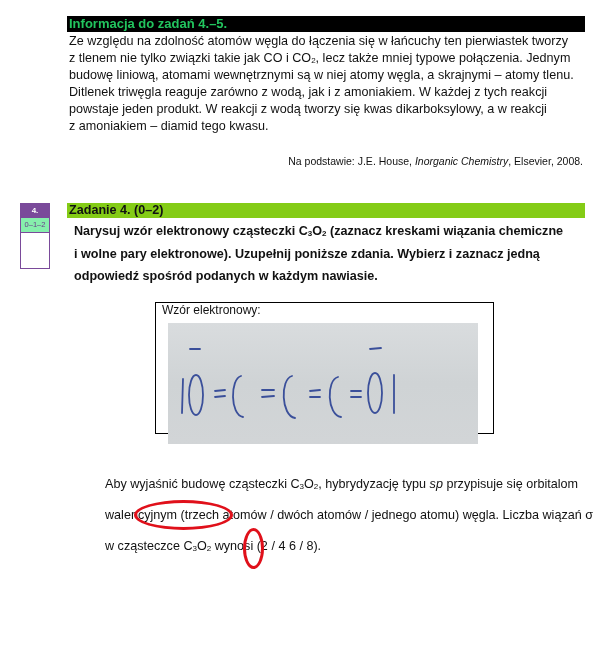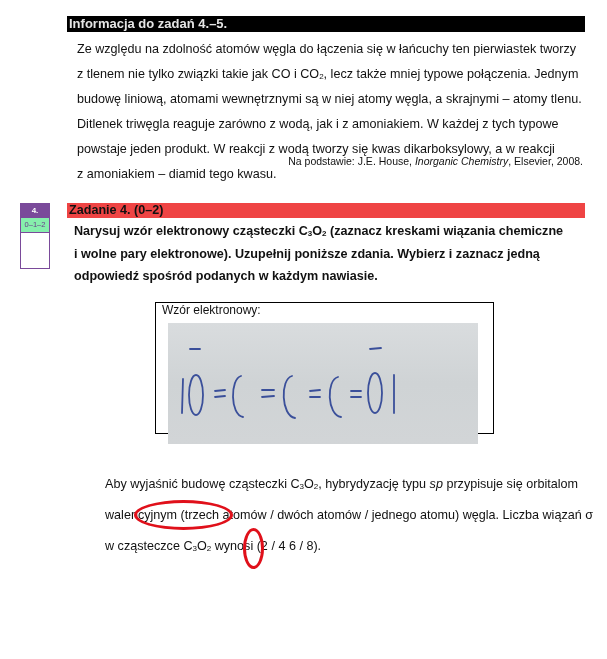--- a/index.html
+++ b/index.html
@@ -1,49 +1,49 @@
 <!DOCTYPE html>
 <html><head>
 <meta charset="utf-8">
 <style>
   html, body { margin: 0; padding: 0; background: #ffffff; }
   body { width: 607px; height: 659px; position: relative; overflow: hidden;
          font-family: "Liberation Sans", sans-serif; color: #111; }
   .abs { position: absolute; }
   .info-bar { left: 67px; top: 16px; width: 518px; height: 16px; background: #000;
-              color: #e5e5e5; font-weight: bold; font-size: 13px; line-height: 16px; padding-left: 2px; box-sizing: border-box; }
+              color: #22c55e; font-weight: bold; font-size: 13px; line-height: 16px; padding-left: 2px; box-sizing: border-box; }
   .info-text { left: 69px; top: 33px; width: 520px; font-size: 12.6px; line-height: 17px; }
-  .info-text p { margin: 8px; white-space: nowrap; }
+  .info-text p { margin: 0; white-space: nowrap; }
   sub { font-size: 8px; vertical-align: -1px; line-height: 0; }
   .source { right: 24px; top: 155px; font-size: 10.5px; }
   .source i { font-style: italic; }
   .task-box { left: 20px; top: 203px; width: 30px; height: 66px; border: 1px solid #7a4a9a; box-sizing: border-box; background: #fff; }
   .task-num { height: 14px; background: #7a4a9a; color: #fff; font-size: 8px; font-weight: bold; text-align: center; line-height: 14px; }
   .task-pts { height: 14px; background: #86efac; color: #6a3a8a; font-size: 7.5px; text-align: center; line-height: 14px; border-bottom: 1px solid #7a4a9a; }
-  .task-bar { left: 67px; top: 203px; width: 518px; height: 15px; background: #ef4444; font-weight: bold; font-size: 12.6px; line-height: 15px; padding-left: 2px; box-sizing: border-box; }
+  .task-bar { left: 67px; top: 203px; width: 518px; height: 15px; background: #84cc16; font-weight: bold; font-size: 12.6px; line-height: 15px; padding-left: 2px; box-sizing: border-box; }
   .task-text { left: 69px; top: 218px; width: 520px; font-weight: bold; font-size: 12.6px; line-height: 17.5px; }
   .task-text p { margin: 5px; white-space: nowrap; }
   .answer-box { left: 155px; top: 302px; width: 339px; height: 132px; border: 1px solid #000; box-sizing: border-box; }
   .answer-label { left: 162px; top: 303px; font-size: 12px; }
   .photo { left: 168px; top: 323px; width: 310px; height: 121px; background: linear-gradient(180deg, #d9dcde 0%, #cfd3d5 50%, #d2d5d7 100%); overflow: hidden; }
   .photo svg { position: absolute; left: 0; top: 0; }
   .q-line { left: 69px; font-size: 12.6px; white-space: nowrap; margin-left: 36px; }
   .q-line i { font-style: italic; }
   .ellipse { border: 3.5px solid #e0101a; border-radius: 50%; box-sizing: border-box; }
 </style>
 </head>
 <body>
 
 <div class="abs info-bar">Informacja do zadań 4.–5.</div>
 
 <div class="abs info-text">
   <p><span>Ze względu na zdolność atomów węgla do łączenia się w łańcuchy ten pierwiastek tworzy</span></p>
   <p><span>z tlenem nie tylko związki takie jak CO i CO</span><sub>2</sub><span>, lecz także mniej typowe połączenia. Jednym</span></p>
   <p><span>budowę liniową, atomami wewnętrznymi są w niej atomy węgla, a skrajnymi – atomy tlenu.</span></p>
-  <p><span>Ditlenek triwęgla reaguje zarówno z wodą, jak i z amoniakiem. W każdej z tych typowe</span></p>
+  <p><span>Ditlenek triwęgla reaguje zarówno z wodą, jak i z amoniakiem. W każdej z tych reakcji</span></p>
   <p><span>powstaje jeden produkt. W reakcji z wodą tworzy się kwas dikarboksylowy, a w reakcji</span></p>
   <p><span>z amoniakiem – diamid tego kwasu.</span></p>
 </div>
 
 <div class="abs source"><span>Na podstawie: J.E. House, </span><i>Inorganic Chemistry</i><span>, Elsevier, 2008.</span></div>
 
 <div class="abs task-box">
   <div class="task-num">4.</div>
   <div class="task-pts">0–1–2</div>
 </div>

